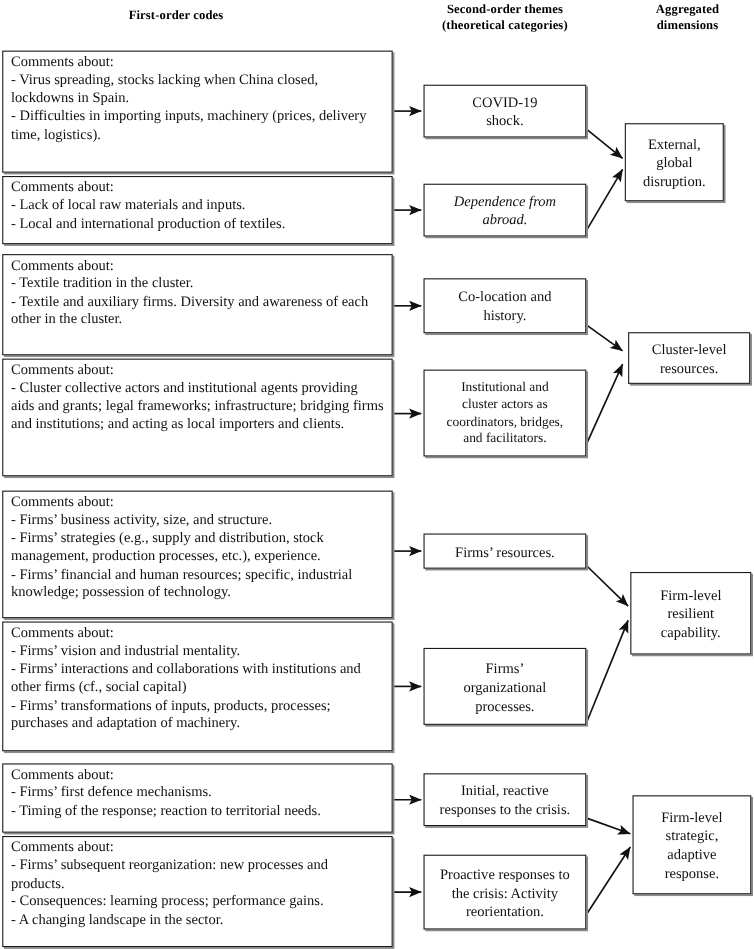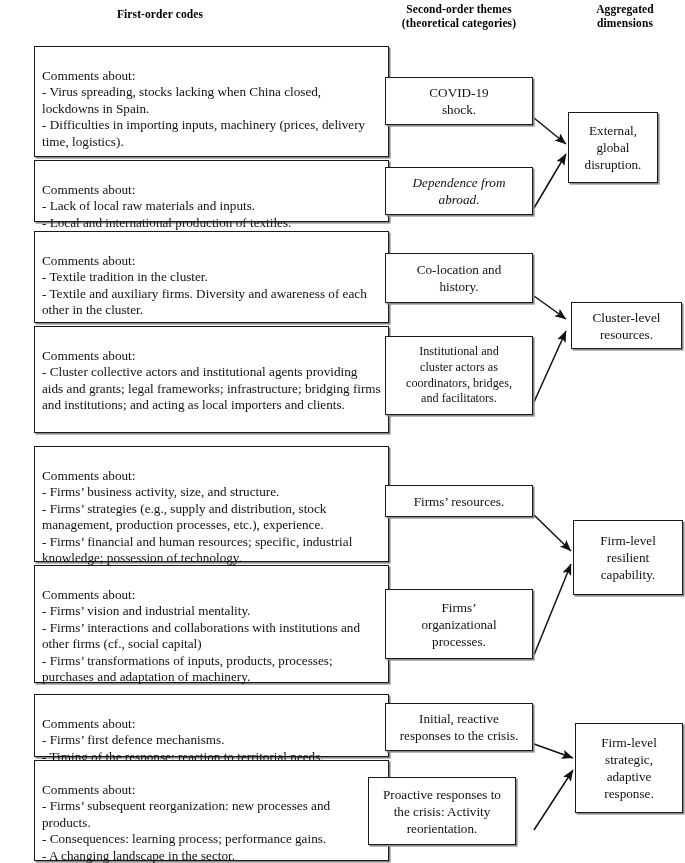--- a/index.html
+++ b/index.html
@@ -32,25 +32,24 @@
 
   
   .box {
     position: absolute;
     box-sizing: border-box;
     background: #ffffff;
     border: 1.4px solid #1a1a1a;
     box-shadow: 1.6px 1.6px 0 0 #8a8a8a;
   }
   .fo-box {
-    padding: 21px 7px 4px 7px;
+    padding: 1px 7px 4px 7px;
     font-size: 13.2px;
     line-height: 16.4px;
     text-align: left;
-    margin-left: 32px;
   }
   .so-box, .ag-box {
     display: flex;
     align-items: center;
     justify-content: center;
     text-align: center;
     font-size: 13.2px;
     line-height: 17px;
     padding: 3px 5px;
   }
@@ -188,21 +187,21 @@
     <span class="box-text">Firms’
 organizational
 processes.</span>
   </div>
 
   <div class="box so-box" style="left:385px; top:703px; width:148px; height:48px;">
     <span class="box-text">Initial, reactive
 responses to the crisis.</span>
   </div>
 
-  <div class="box so-box" style="left:368px; top:777px; width:148px; height:68px;">
+  <div class="box so-box" style="left:385px; top:777px; width:148px; height:68px;">
     <span class="box-text">Proactive responses to
 the crisis: Activity
 reorientation.</span>
   </div>
 
   <div class="box ag-box" style="left:568px; top:112px; width:90px; height:71px;">
     <span class="box-text">External,
 global
 disruption.</span>
   </div>

